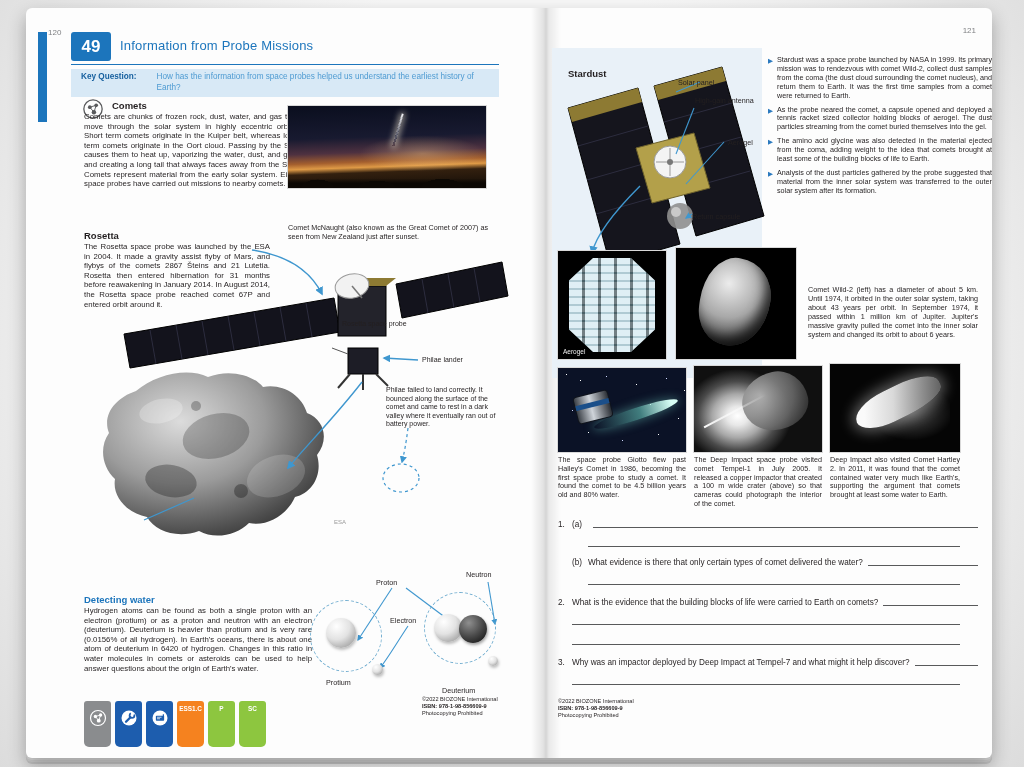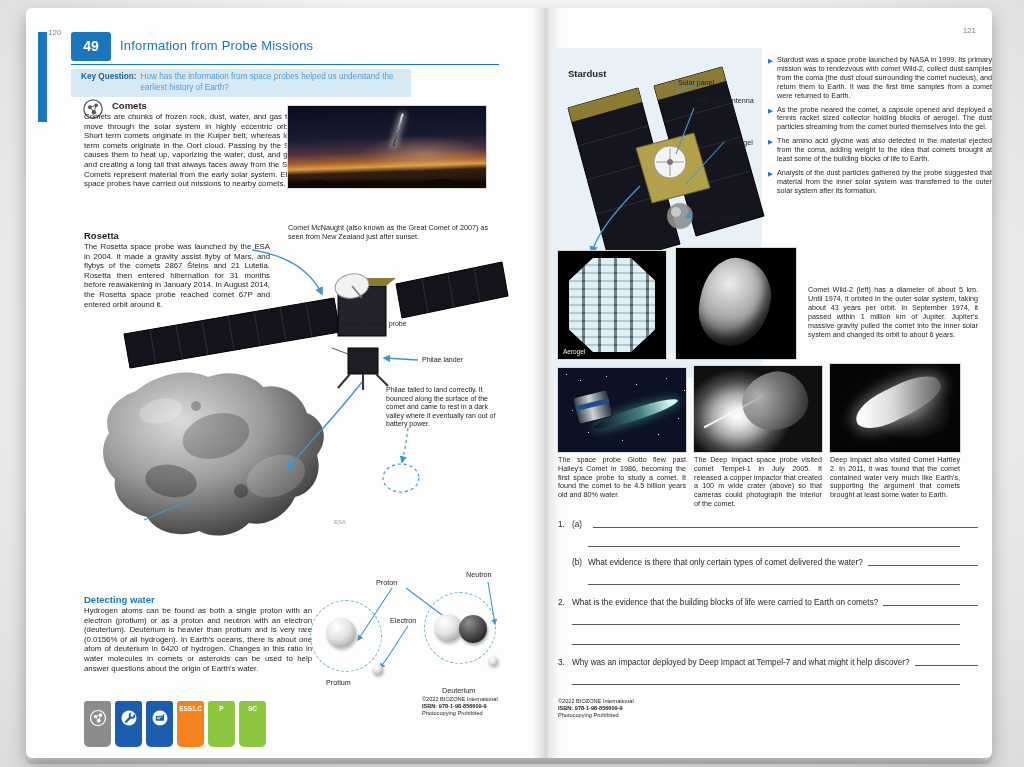--- a/index.html
+++ b/index.html
@@ -14,25 +14,25 @@
     background:linear-gradient(90deg, rgba(0,0,0,0) 0%, rgba(0,0,0,.10) 40%, rgba(0,0,0,.16) 50%, rgba(0,0,0,.08) 60%, rgba(0,0,0,0) 100%); }
   .page { position:absolute; top:0; height:750px; }
   .page-l { left:12px; width:494px; }
   .page-r { left:506px; width:452px; }
 
   .pageno { position:absolute; font-size:8px; color:#808285; }
 
   
   .unit-edge { position:absolute; left:0; top:24px; width:9px; height:90px; background:#1c75bc; }
   .unit-box { position:absolute; left:33px; top:24px; width:40px; height:29px; background:#1c75bc;
-    border-radius:3px; color:#fff; font-weight:bold; font-size:14px; text-align:center; line-height:29px; }
+    border-radius:3px; color:#fff; font-weight:bold; font-size:17px; text-align:center; line-height:29px; }
   .unit-title { position:absolute; left:82px; top:30px; font-size:13px; color:#1c75bc; letter-spacing:.2px; }
   .title-rule { position:absolute; left:33px; top:56px; width:428px; border-bottom:1.5px solid #1c75bc; }
-  .kq { position:absolute; left:33px; top:61px; width:340px; background:#d8e9f6; padding:3px 6px 4px 10px;
-    font-size:8.2px; line-height:10.5px; color:#4e9bd2; display:flex; }
+  .kq { position:absolute; left:33px; top:61px; width:428px; background:#d8e9f6; padding:3px 6px 4px 10px;
+    font-size:8.2px; line-height:10.5px; color:#4e9bd2; display:flex;gap:16px; }
   .kq b { color:#155f9e; white-space:nowrap; margin-right:4px; }
 
   .para { font-size:7.8px; line-height:9.6px; text-align:justify; }
   .h-black { font-size:9.5px; font-weight:bold; }
   .h-blue  { font-size:9.5px; font-weight:bold; color:#1c75bc; }
   .small-lbl { font-size:7px; line-height:8.6px; }
 
   .photo { position:absolute; overflow:hidden; background:#000; box-shadow:0 0 0 1px #d9d9d9; }
   .cap { position:absolute; font-size:7.2px; line-height:8.8px; text-align:justify; color:#231f20; }
 

